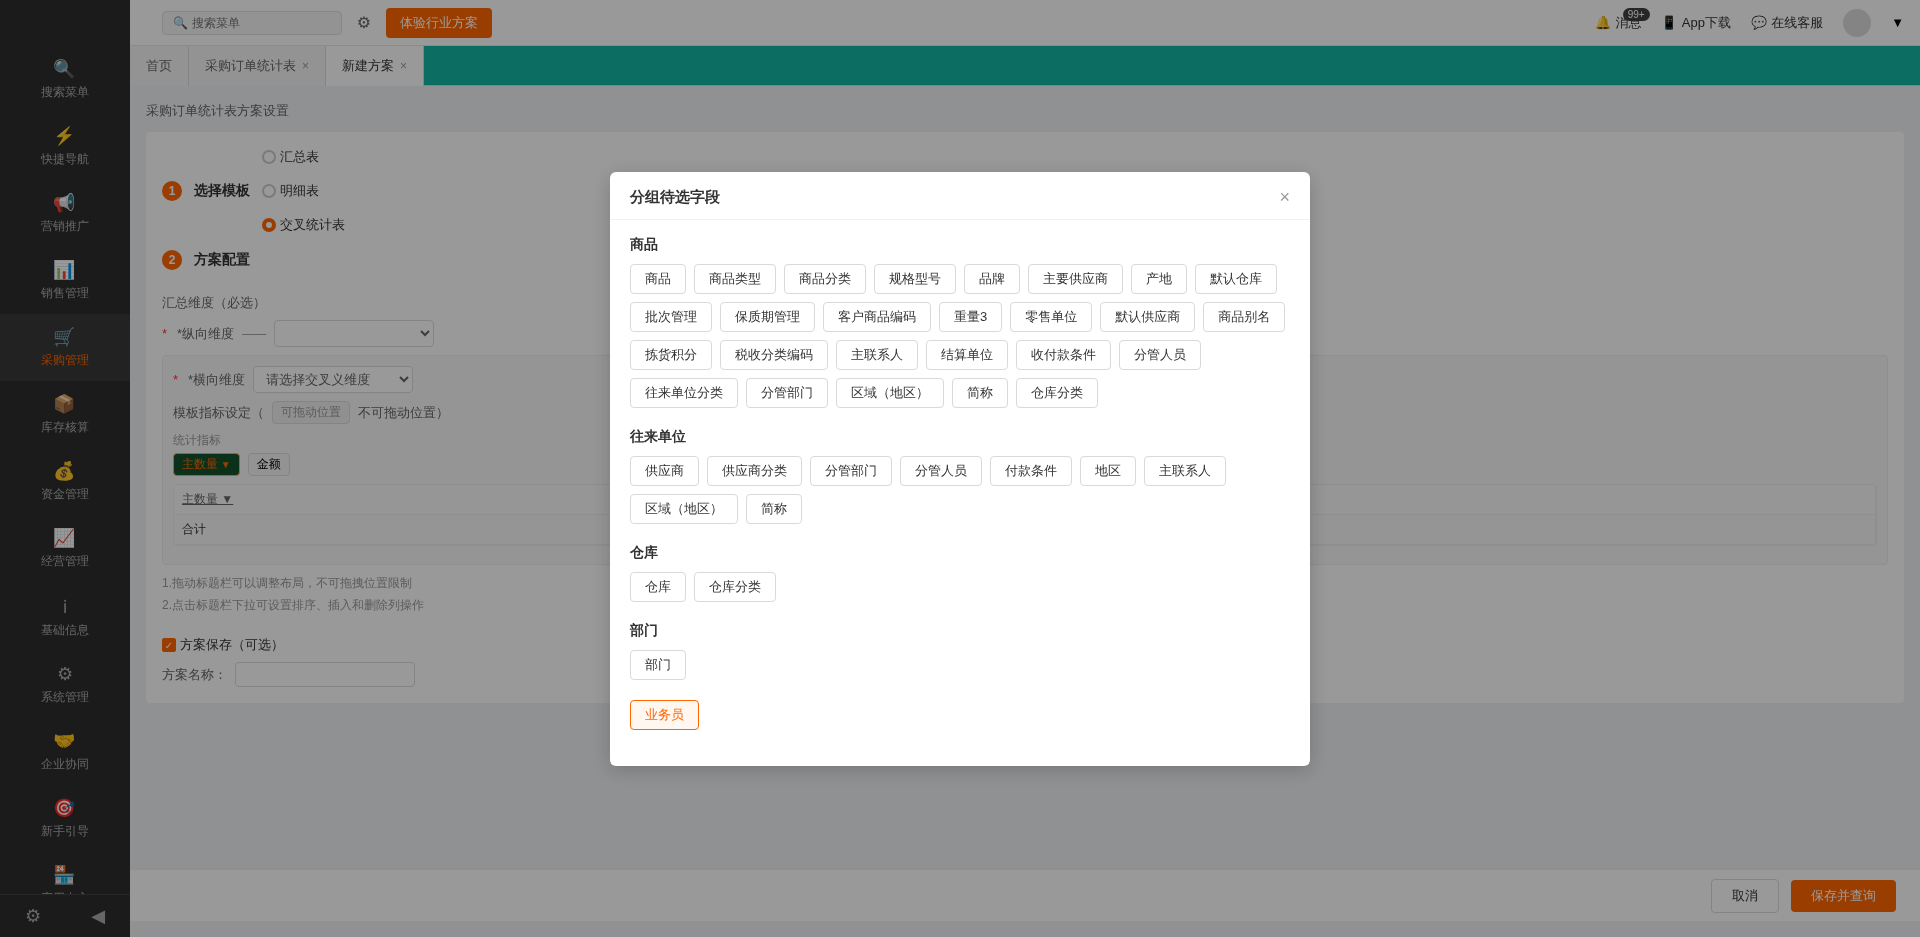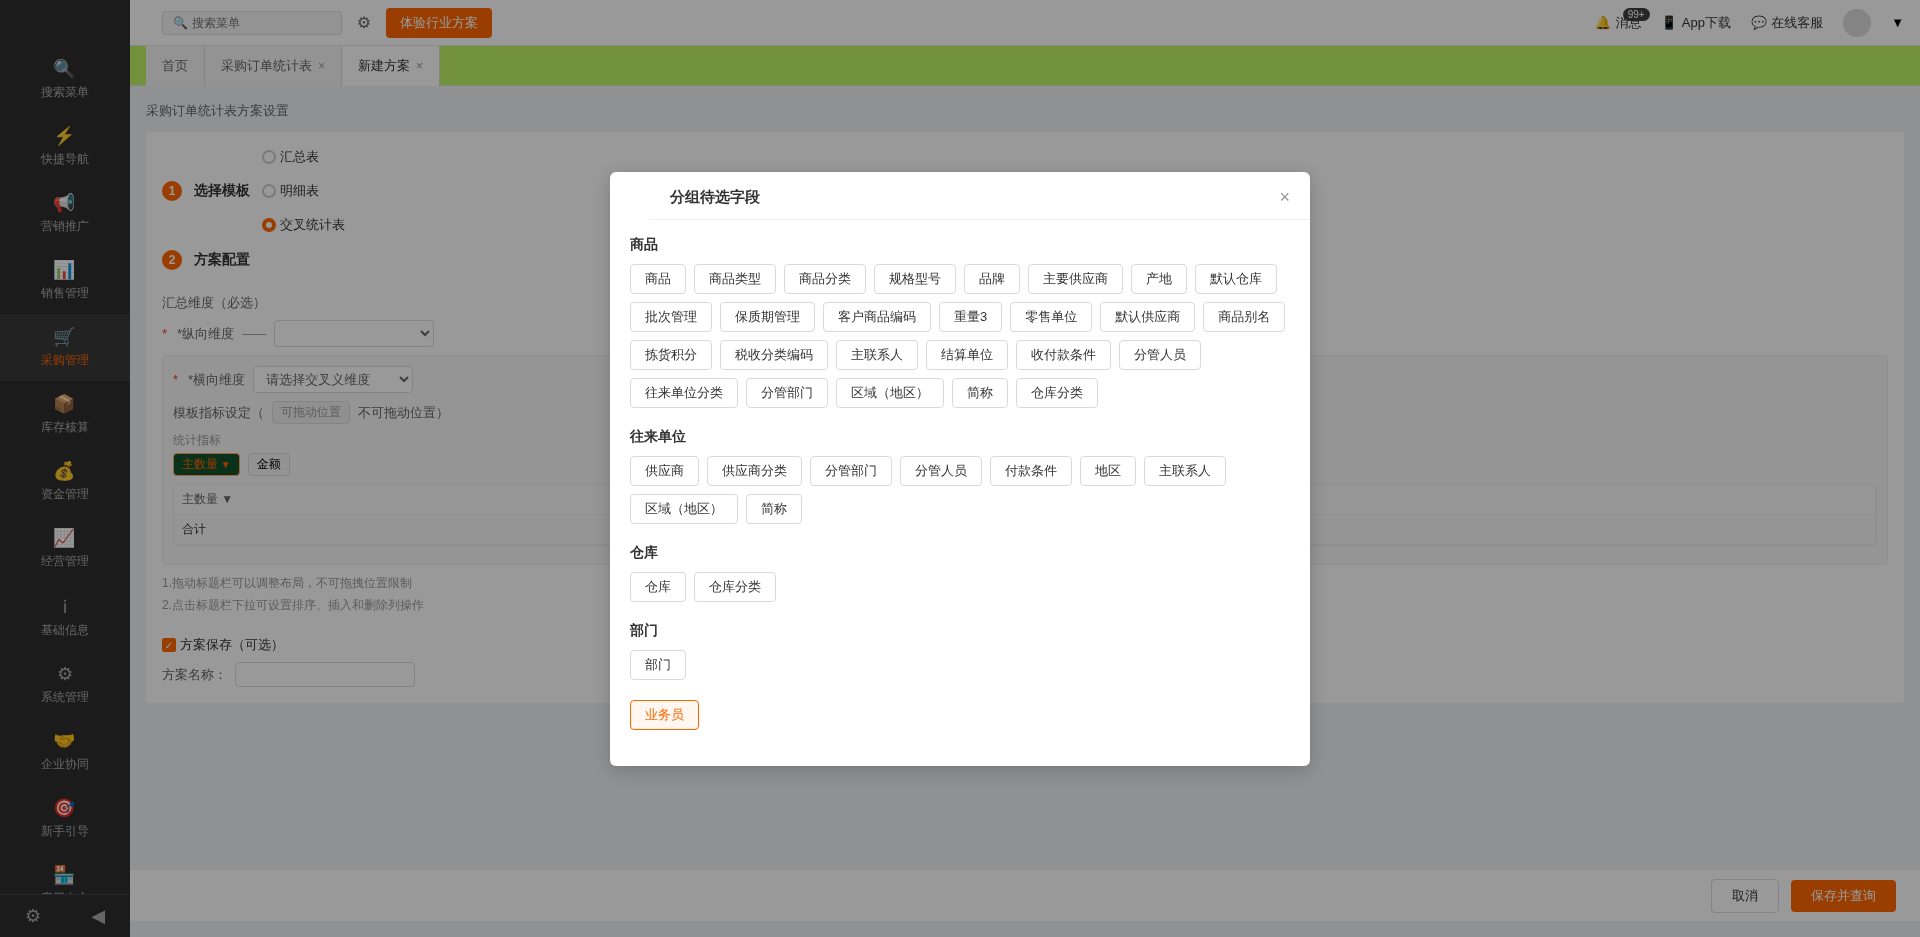--- a/index.html
+++ b/index.html
@@ -110,24 +110,24 @@
     .avatar {
       width: 28px;
       height: 28px;
       background: #ddd;
       border-radius: 50%;
     }
 
     
     .tabbar {
       height: 40px;
-      background: #bef264;
+      background: #14b8a6;
       display: flex;
       align-items: flex-start;
-      padding: 0 0 0 16px;
+      padding: 0 0 0 0;
       border-bottom: 1px solid #ddd;
       position: fixed;
       top: 46px; left: 130px; right: 0;
       z-index: 99;
     }
     .tab-item {
       height: 40px;
       padding: 0 16px;
       display: flex;
       align-items: center;
@@ -284,20 +284,21 @@
       display: flex;
       background: #fafafa;
       border-bottom: 1px solid #eee;
     }
     .table-header-cell {
       flex: 1;
       padding: 6px 8px;
       font-size: 12px;
       color: #666;
       border-right: 1px solid #eee;
+      text-decoration: underline;
     }
     .table-row-data {
       display: flex;
       border-bottom: 1px solid #eee;
     }
     .table-cell {
       flex: 1;
       padding: 6px 8px;
       font-size: 12px;
       color: #333;
@@ -381,21 +382,20 @@
       display: flex;
       flex-direction: column;
       box-shadow: 0 4px 20px rgba(0,0,0,0.2);
     }
     .modal-header {
       display: flex;
       align-items: center;
       justify-content: space-between;
       padding: 16px 20px 12px;
       border-bottom: 1px solid #f0f0f0;
-      margin-left: 40px;
     }
     .modal-title { font-size: 15px; font-weight: bold; color: #333; }
     .modal-close {
       cursor: pointer;
       color: #999;
       font-size: 18px;
       line-height: 1;
     }
     .modal-body {
       flex: 1;

